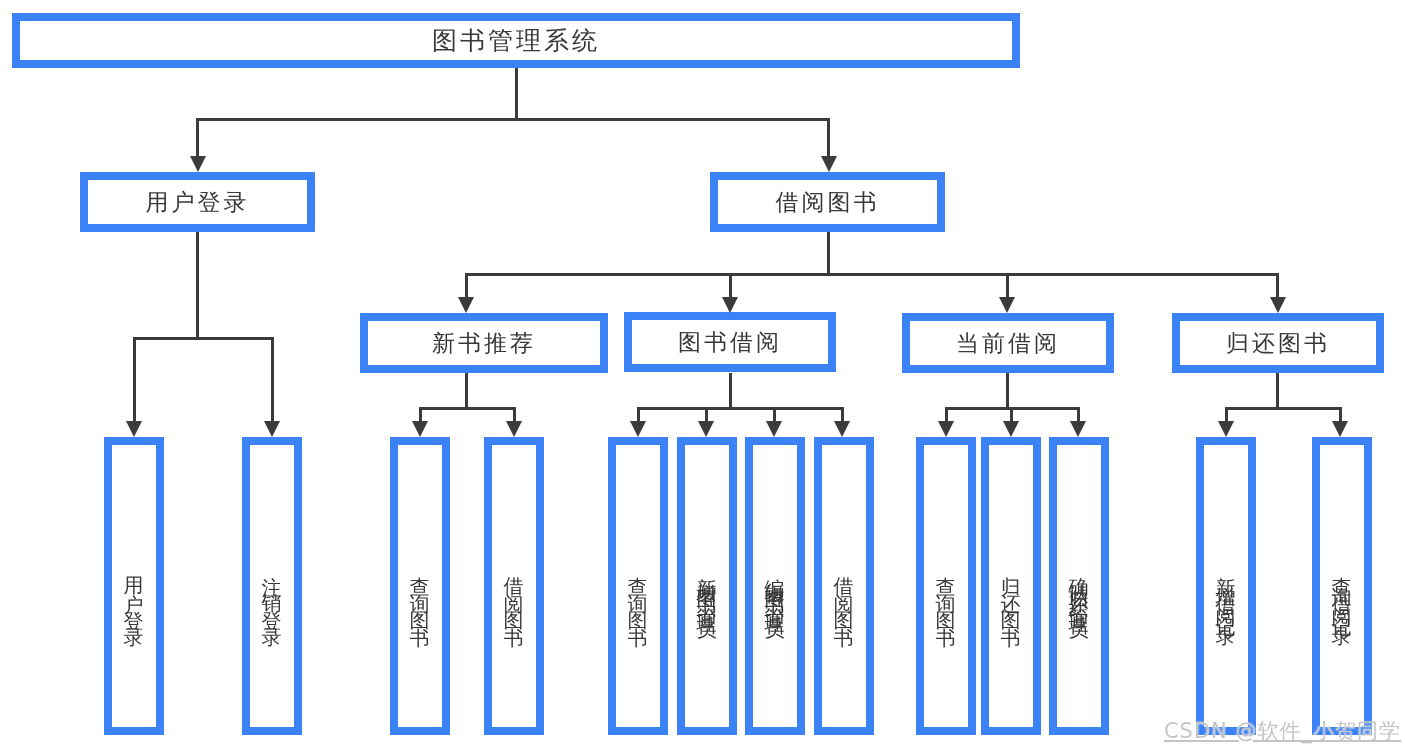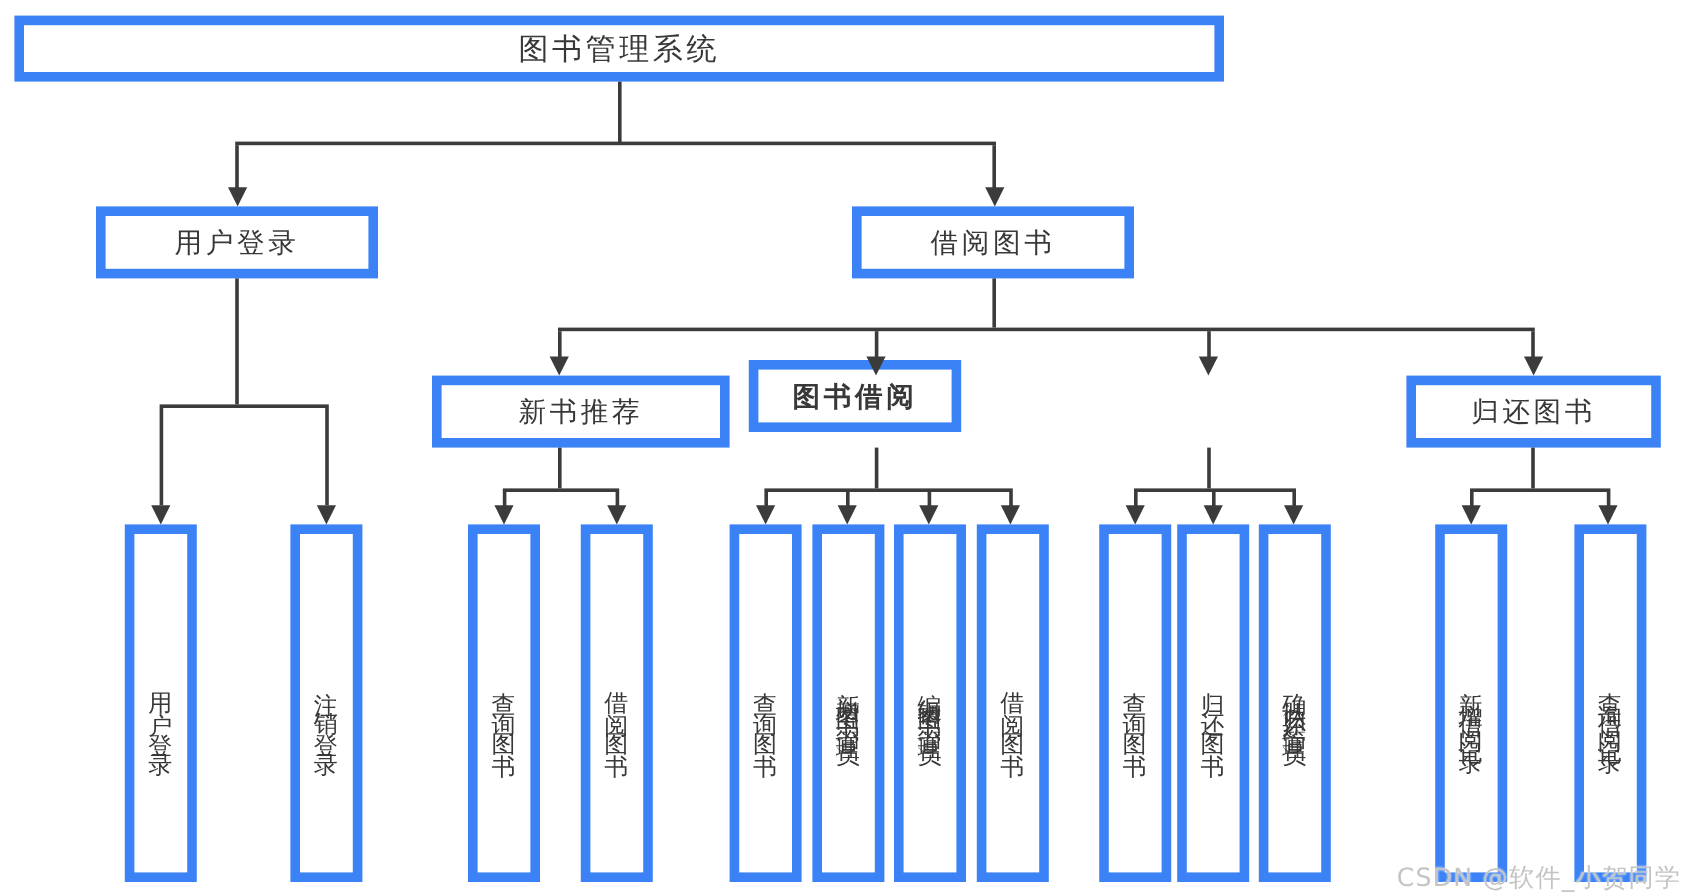--- a/index.html
+++ b/index.html
@@ -24,38 +24,39 @@
   .v.ls9{letter-spacing:6px;padding-top:6px;}
   .line{position:absolute;background:#3b3b3b;}
   .arr{
     position:absolute;width:0;height:0;
     border-left:8px solid transparent;border-right:8px solid transparent;
     border-top:16px solid #3b3b3b;
   }
   .wm{
     position:absolute;right:4px;bottom:2px;
     font-size:21px;color:#c4c4c4;letter-spacing:1px;
-    text-shadow:0 0 2px #ffffff;z-index:5;white-space:nowrap;
+    text-shadow:0 0 2px #ffffff;z-index:5;white-space:nowrap;text-decoration:underline;
   }
 </style>
 </head>
 <body>
 
 <div class="canvas">
 
   <div class="node h root" style="left:12px;top:13px;width:1008px;height:55px;">图书管理系统</div>
 
   <div class="node h" style="left:80px;top:172px;width:235px;height:60px;">用户登录</div>
 
   <div class="node h" style="left:710px;top:172px;width:235px;height:60px;">借阅图书</div>
 
   <div class="node h" style="left:360px;top:313px;width:248px;height:60px;">新书推荐</div>
 
-  <div class="node h" style="left:624px;top:300px;width:177px;height:60px;font-weight:bold;">图书借阅</div>
+  <div class="node h" style="left:624px;top:312px;width:212px;height:60px;">图书借阅</div>
 
+  <div class="node h" style="left:902px;top:313px;width:212px;height:60px;">当前借阅</div>
 
   <div class="node h" style="left:1172px;top:313px;width:212px;height:60px;">归还图书</div>
 
   <div class="node v ls4" style="left:104px;top:437px;width:60px;height:298px;">用户登录</div>
 
   <div class="node v ls4" style="left:242px;top:437px;width:60px;height:298px;">注销登录</div>
 
   <div class="node v ls4" style="left:390px;top:437px;width:60px;height:298px;">查询图书</div>
 
   <div class="node v ls4" style="left:484px;top:437px;width:60px;height:298px;">借阅图书</div>

